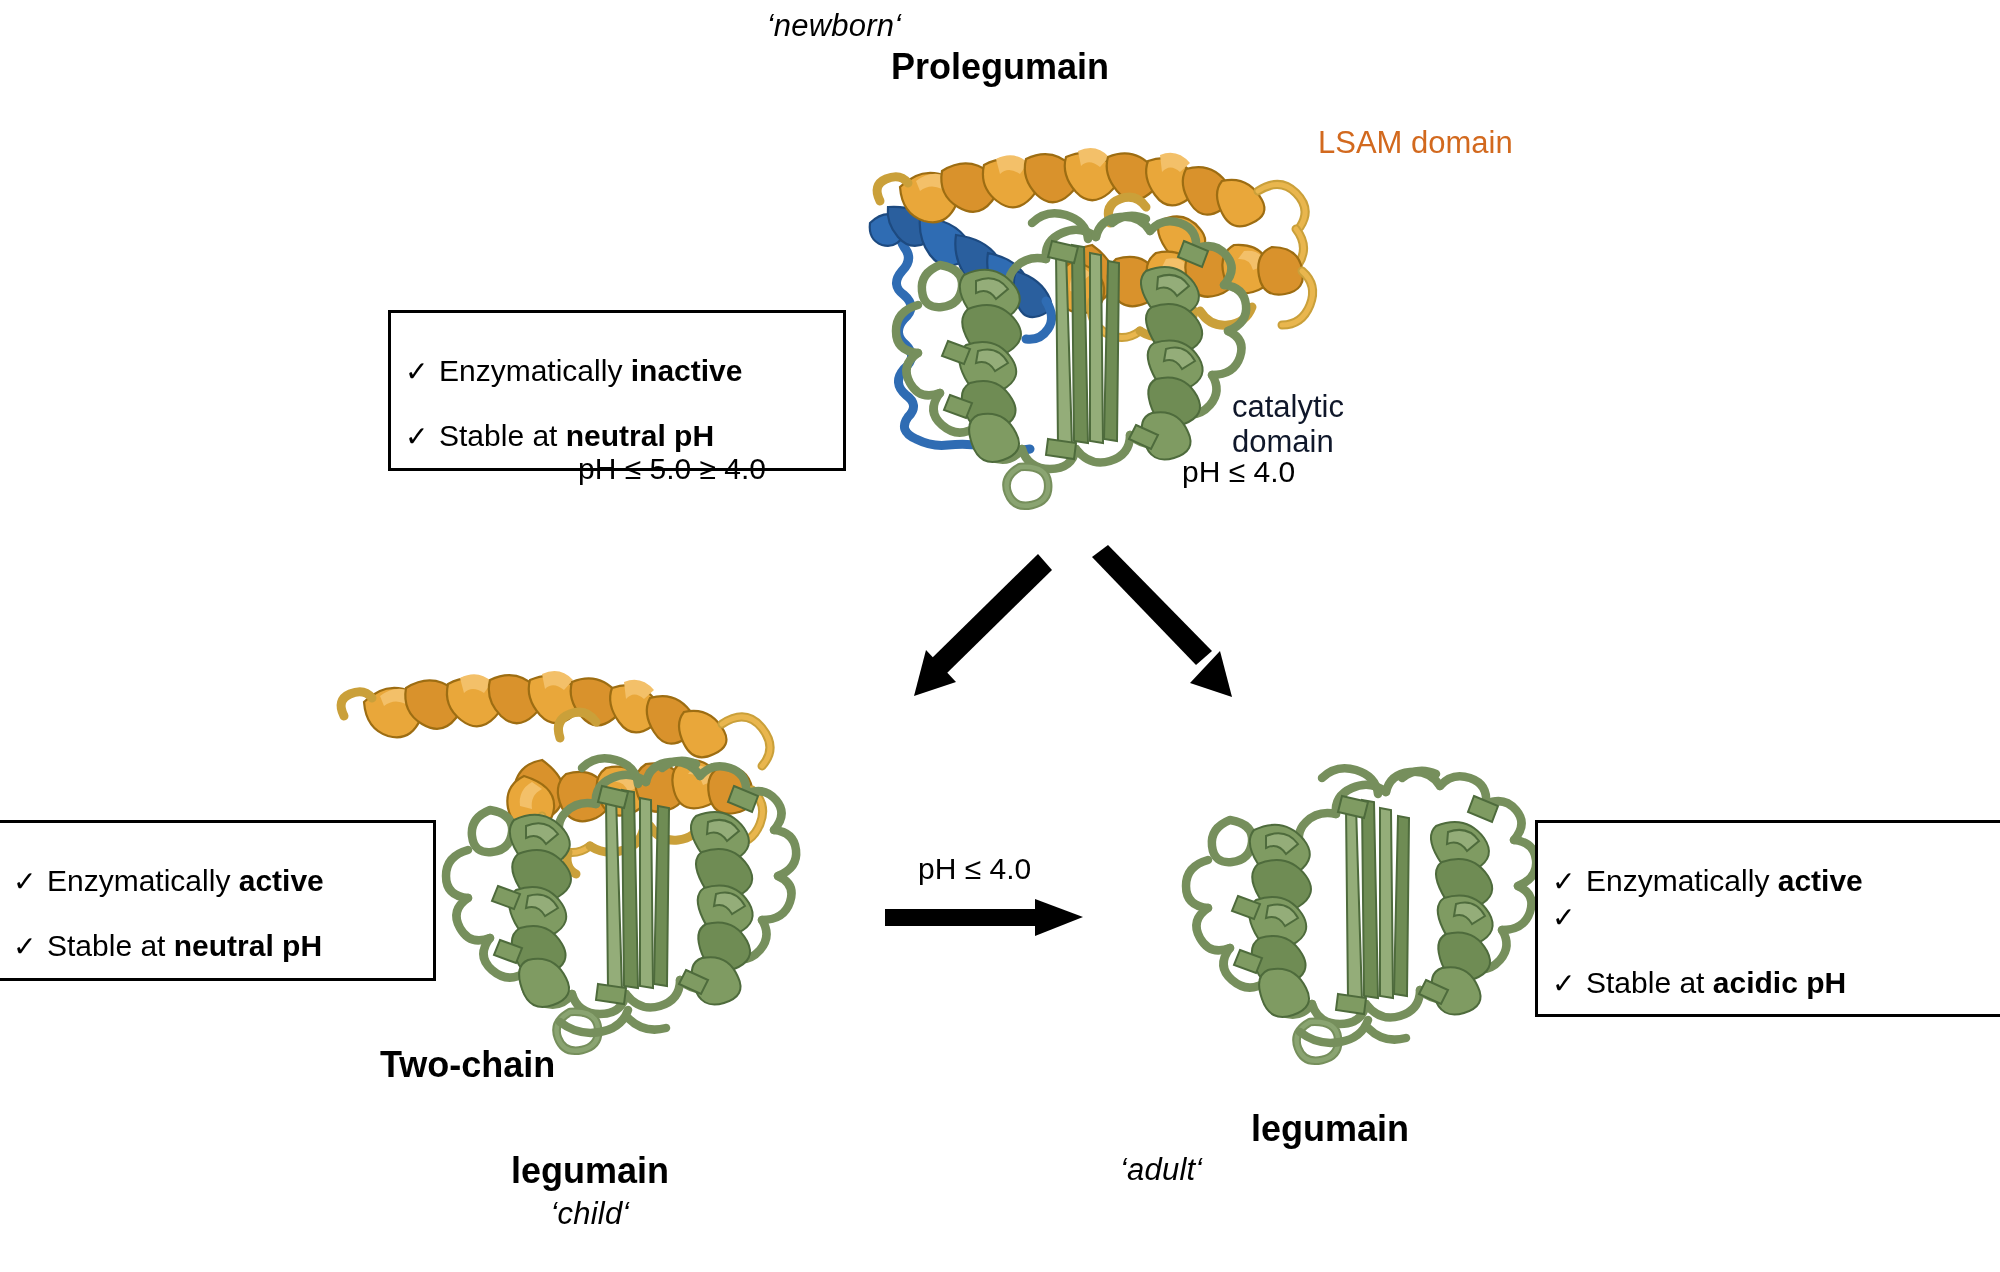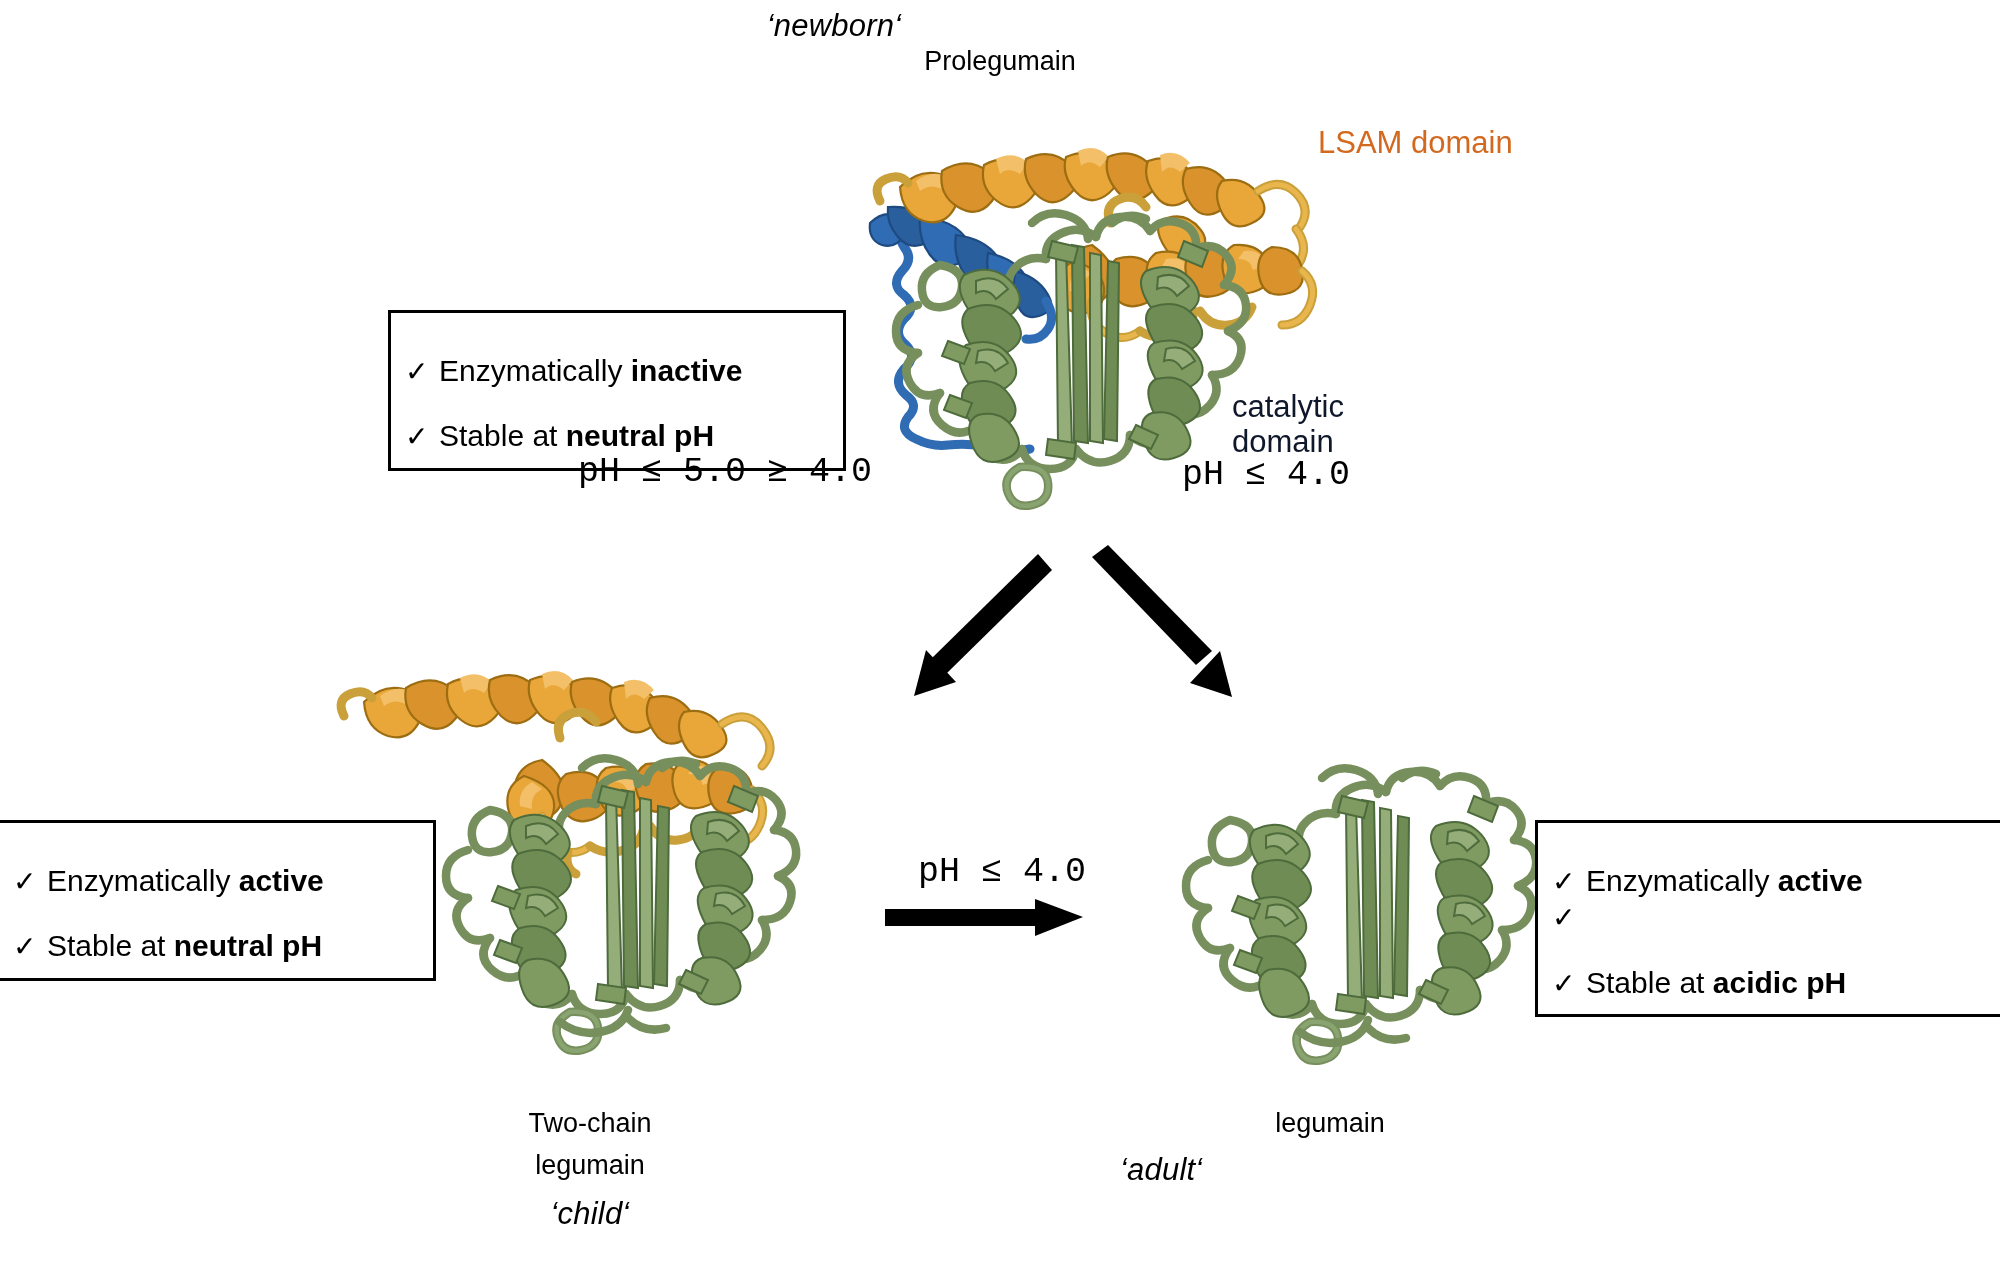--- a/index.html
+++ b/index.html
@@ -3,25 +3,25 @@
 <meta charset="utf-8">
 <style>
   html,body{margin:0;padding:0;background:#fff;}
   body{width:2000px;height:1272px;position:relative;overflow:hidden;
        font-family:"Liberation Sans",sans-serif;color:#000;}
   .stage{position:absolute;left:0;top:0;width:2000px;height:1272px;}
   .abs{position:absolute;}
 
   
   .nick{font-style:italic;font-size:31px;letter-spacing:.2px;white-space:nowrap;}
-  .title{font-weight:normal;font-size:27px;white-space:nowrap;}
+  .title{font-weight:bold;font-size:36px;white-space:nowrap;}
   .domlabel{font-size:31px;white-space:nowrap;line-height:1.18;}
   .lsam{color:#d2691e;text-align:center;}
   .cata{color:#0f172a;}
-  .phlabel{font-size:35px;white-space:nowrap;font-family:Liberation Mono, monospace;}
+  .phlabel{font-size:30px;white-space:nowrap;}
 
   
   .cbox{border:3px solid #000;background:#fff;box-sizing:border-box;
         padding:12px 18px 12px 14px;}
   .crow{display:flex;align-items:baseline;font-size:30px;line-height:1.30;white-space:nowrap;}
   .ck{display:inline-block;width:34px;flex:0 0 34px;font-size:28px;}
   .crow b{font-weight:bold;}
   .seg{white-space:pre;margin-top:26px;}
 
   
@@ -376,20 +376,20 @@
       <span class="ck">✓</span>
         <b class="seg"></b>
     </div>
     <div class="crow">
       <span class="ck">✓</span>
       <span class="seg">Stable at </span>
         <b class="seg">acidic pH</b>
     </div>
   </div>
 
-  <div class="abs title" style="left:380px;top:1108px;width:420px;text-align:center;">Two-chain</div>
+  <div class="abs title" style="left:380px;top:1044px;width:420px;">Two-chain</div>
   <div class="abs title" style="left:380px;top:1150px;width:420px;text-align:center;">legumain</div>
   <div class="abs nick" style="left:380px;top:1196px;width:420px;text-align:center;">‘child‘</div>
 
   <div class="abs title" style="left:1120px;top:1108px;width:420px;text-align:center;">legumain</div>
   <div class="abs nick" style="left:1120px;top:1152px;width:420px;">‘adult‘</div>
 
 </div>
 
 </body></html>

